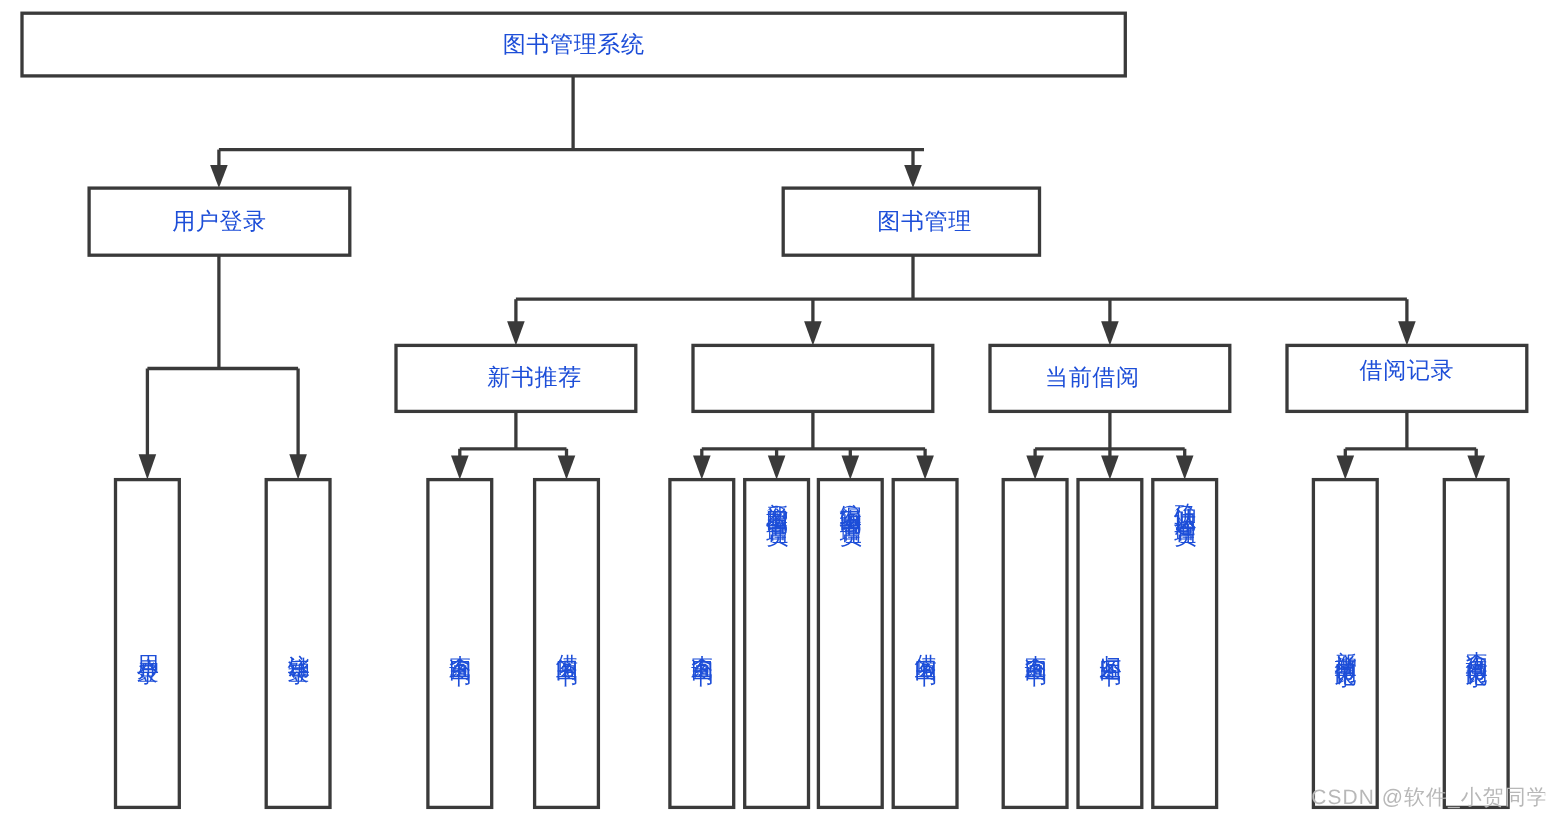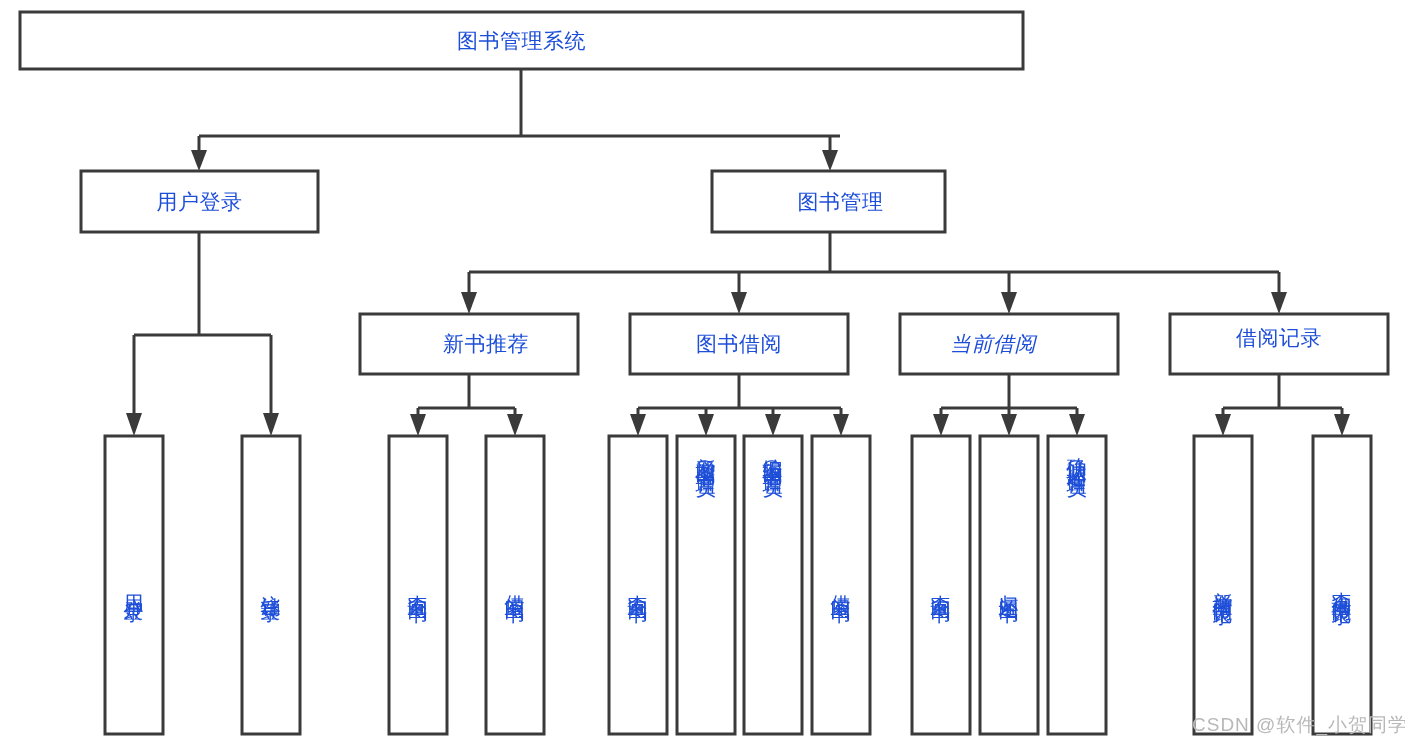--- a/index.html
+++ b/index.html
@@ -182,22 +182,21 @@
     <rect class="box-rect" x="1194" y="436" width="58" height="298"></rect>
     <rect class="box-rect" x="1313" y="436" width="58" height="298"></rect>
   </svg>
 
   <div class="node-label" style="left:20px; top:12px; width:1003px; height:57px;">图书管理系统</div>
 
   <div class="node-label" style="left:81px; top:171px; width:237px; height:61px;">用户登录</div>
   <div class="node-label" style="left:712px; top:171px; width:233px; height:61px;margin-left:12px;">图书管理</div>
 
   <div class="node-label" style="left:360px; top:314px; width:218px; height:60px;margin-left:17px;">新书推荐</div>
-  <div class="node-label" style="left:630px; top:314px; width:218px; height:60px;">图书借阅</div>
-  <div class="node-label" style="left:900px; top:314px; width:186px; height:60px;font-style:italic;">当前借阅</div>
+  <div class="node-label" style="left:900px; top:314px; width:186px; height:60px;">当前借阅</div>
   <div class="node-label" style="left:1170px; top:314px; width:218px; height:48px;">借阅记录</div>
 
   <div class="node-label vertical" style="left:105px; top:436px; width:58px; height:298px;">用户登录</div>
   <div class="node-label vertical" style="left:242px; top:436px; width:58px; height:298px;">注销登录</div>
 
   <div class="node-label vertical" style="left:389px; top:436px; width:58px; height:298px;">查询图书</div>
   <div class="node-label vertical" style="left:486px; top:436px; width:58px; height:298px;">借阅图书</div>
 
   <div class="node-label vertical" style="left:609px; top:436px; width:58px; height:298px;">查询图书</div>
   <div class="node-label vertical top-aligned" style="left:677px; top:436px; width:58px; height:298px;">新增图书（管理员）</div>

